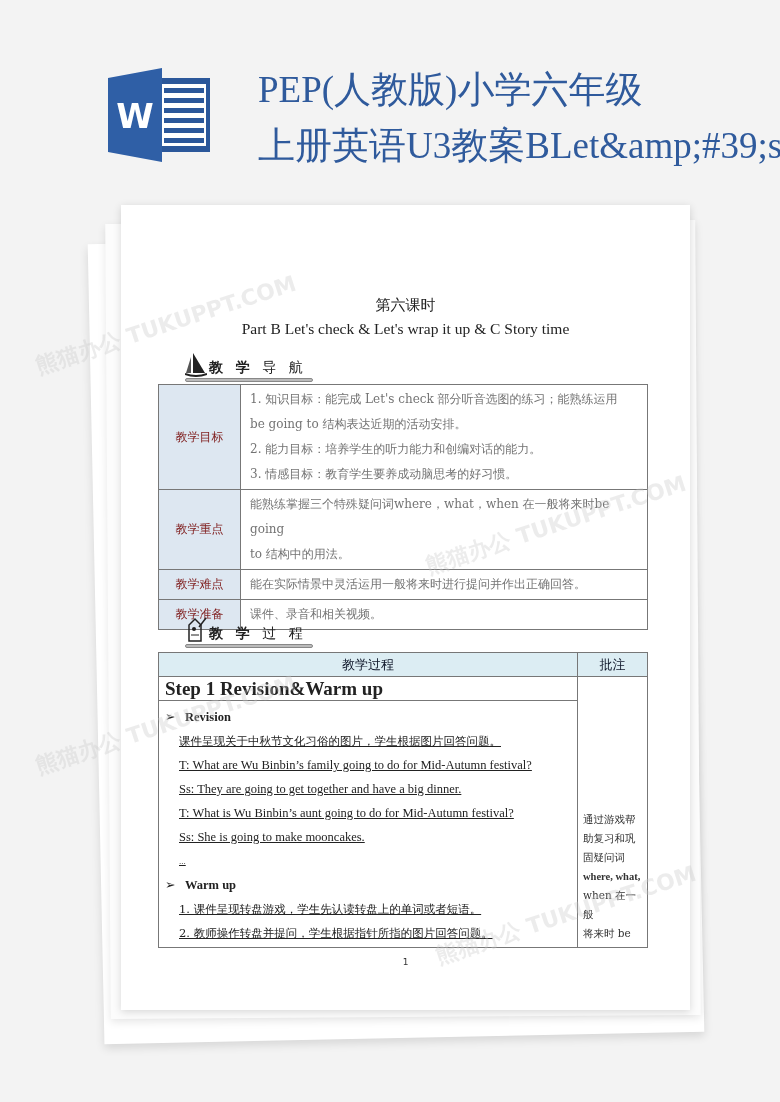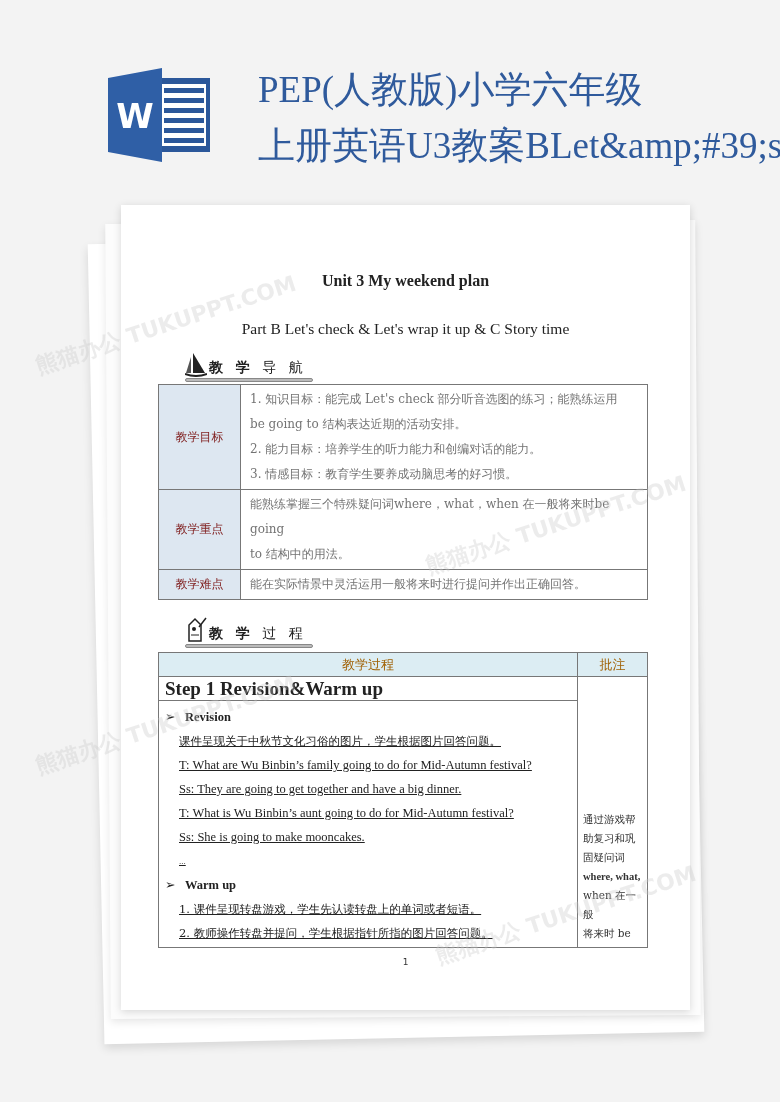--- a/index.html
+++ b/index.html
@@ -52,21 +52,21 @@
     .nav-table { left: 37px; top: 179px; width: 490px; }
     .nav-table .hd {
       width: 82px; background: #dde7f1; text-align: center;
       font-family: "DejaVu Sans", sans-serif; font-size: 12px; color: #7f1d1d;
     }
     .nav-table .ct { padding: 2px 9px; font-size: 12px; line-height: 25px; color: #737373; }
     .nav-table .ct p { margin: 0; }
     .proc-table { left: 37px; top: 447px; width: 490px; }
     .proc-table th {
       background: #dcedf3; font-family: "DejaVu Sans", sans-serif; font-weight: normal;
-      font-size: 13px; height: 24px; color: #a16207;
+      font-size: 13px; height: 24px; color: #0f172a;
     }
     .proc-table .step { font-weight: bold; font-size: 19px; height: 24px; padding-left: 6px; font-family: "Liberation Serif", serif; }
     .proc-table .body { padding: 4px 6px 2px 6px; font-size: 12.5px; line-height: 24px; vertical-align: top; font-family: "Liberation Serif", serif; color: #222; }
     .proc-table .body .bullet { font-weight: bold; }
     .proc-table .body .bullet .arrow { display: inline-block; width: 20px; font-weight: normal; }
     .proc-table .body .ind { padding-left: 14px; text-decoration: underline; }
     .proc-table .body .cn { font-family: "DejaVu Serif", serif; font-size: 11.5px; }
     .proc-table .note { width: 70px; vertical-align: bottom; padding: 0 4px 4px 5px; font-size: 10.5px; line-height: 19px; font-family: "DejaVu Serif", serif; color: #333; }
     .proc-table .note .en { font-family: "Liberation Serif", serif; font-weight: bold; font-size: 10.5px; }
     .page-num { position: absolute; left: 0; width: 100%; top: 752px; text-align: center; font-size: 9px; font-family: "DejaVu Sans", sans-serif; color: #333; }
@@ -94,21 +94,21 @@
   <div class="doc-title">
     <div>PEP(人教版)小学六年级</div>
     <div>上册英语U3教案BLet&amp;amp;#39;sche</div>
   </div>
 </div>
 
 <div class="page-back"></div>
 <div class="page-mid"></div>
 
 <div class="page">
-  <div class="p-title t1">Unit 3 My weekend plan</div>
+  <div class="p-title t2">第六课时</div>
   <div class="p-title t3">Part B Let's check &amp; Let's wrap it up &amp; C Story time</div>
 
   <div class="sec-head" style="left:64px; top:142px; width:128px;">
     <svg class="badge-icon" viewBox="0 0 22 26">
       <polygon points="8,2 8,22 20,22" fill="#222"></polygon>
       <polygon points="6,6 6,22 1,22" fill="#555"></polygon>
       <path d="M0,23 Q11,27 22,23" stroke="#222" stroke-width="2" fill="none"></path>
     </svg>
     <span class="label"><span>教 学</span><span class="thin"> 导 航</span></span>
     <div class="underline" style="width:128px;"></div>
@@ -129,20 +129,26 @@
       <td class="hd" style="height:53px;">教学重点</td>
       <td class="ct">
         <p>能熟练掌握三个特殊疑问词where，what，when 在一般将来时be going</p>
         <p>to 结构中的用法。</p>
       </td>
     </tr>
     <tr>
       <td class="hd" style="height:25px;">教学难点</td>
       <td class="ct">
         <p>能在实际情景中灵活运用一般将来时进行提问并作出正确回答。</p>
+      </td>
+    </tr>
+    <tr>
+      <td class="hd" style="height:28px;">教学准备</td>
+      <td class="ct">
+        <p>课件、录音和相关视频。</p>
       </td>
     </tr>
   </tbody>
     </table>
 
   <div class="sec-head" style="left:64px; top:408px; width:128px;">
     <svg class="badge-icon" viewBox="0 0 22 26">
       <path d="M4,24 L4,8 L10,2 L16,8 L16,24 Z" fill="none" stroke="#222" stroke-width="1.5"></path>
       <line x1="14" y1="10" x2="21" y2="1" stroke="#222" stroke-width="1.5"></line>
       <circle cx="9" cy="12" r="2" fill="#222"></circle>

